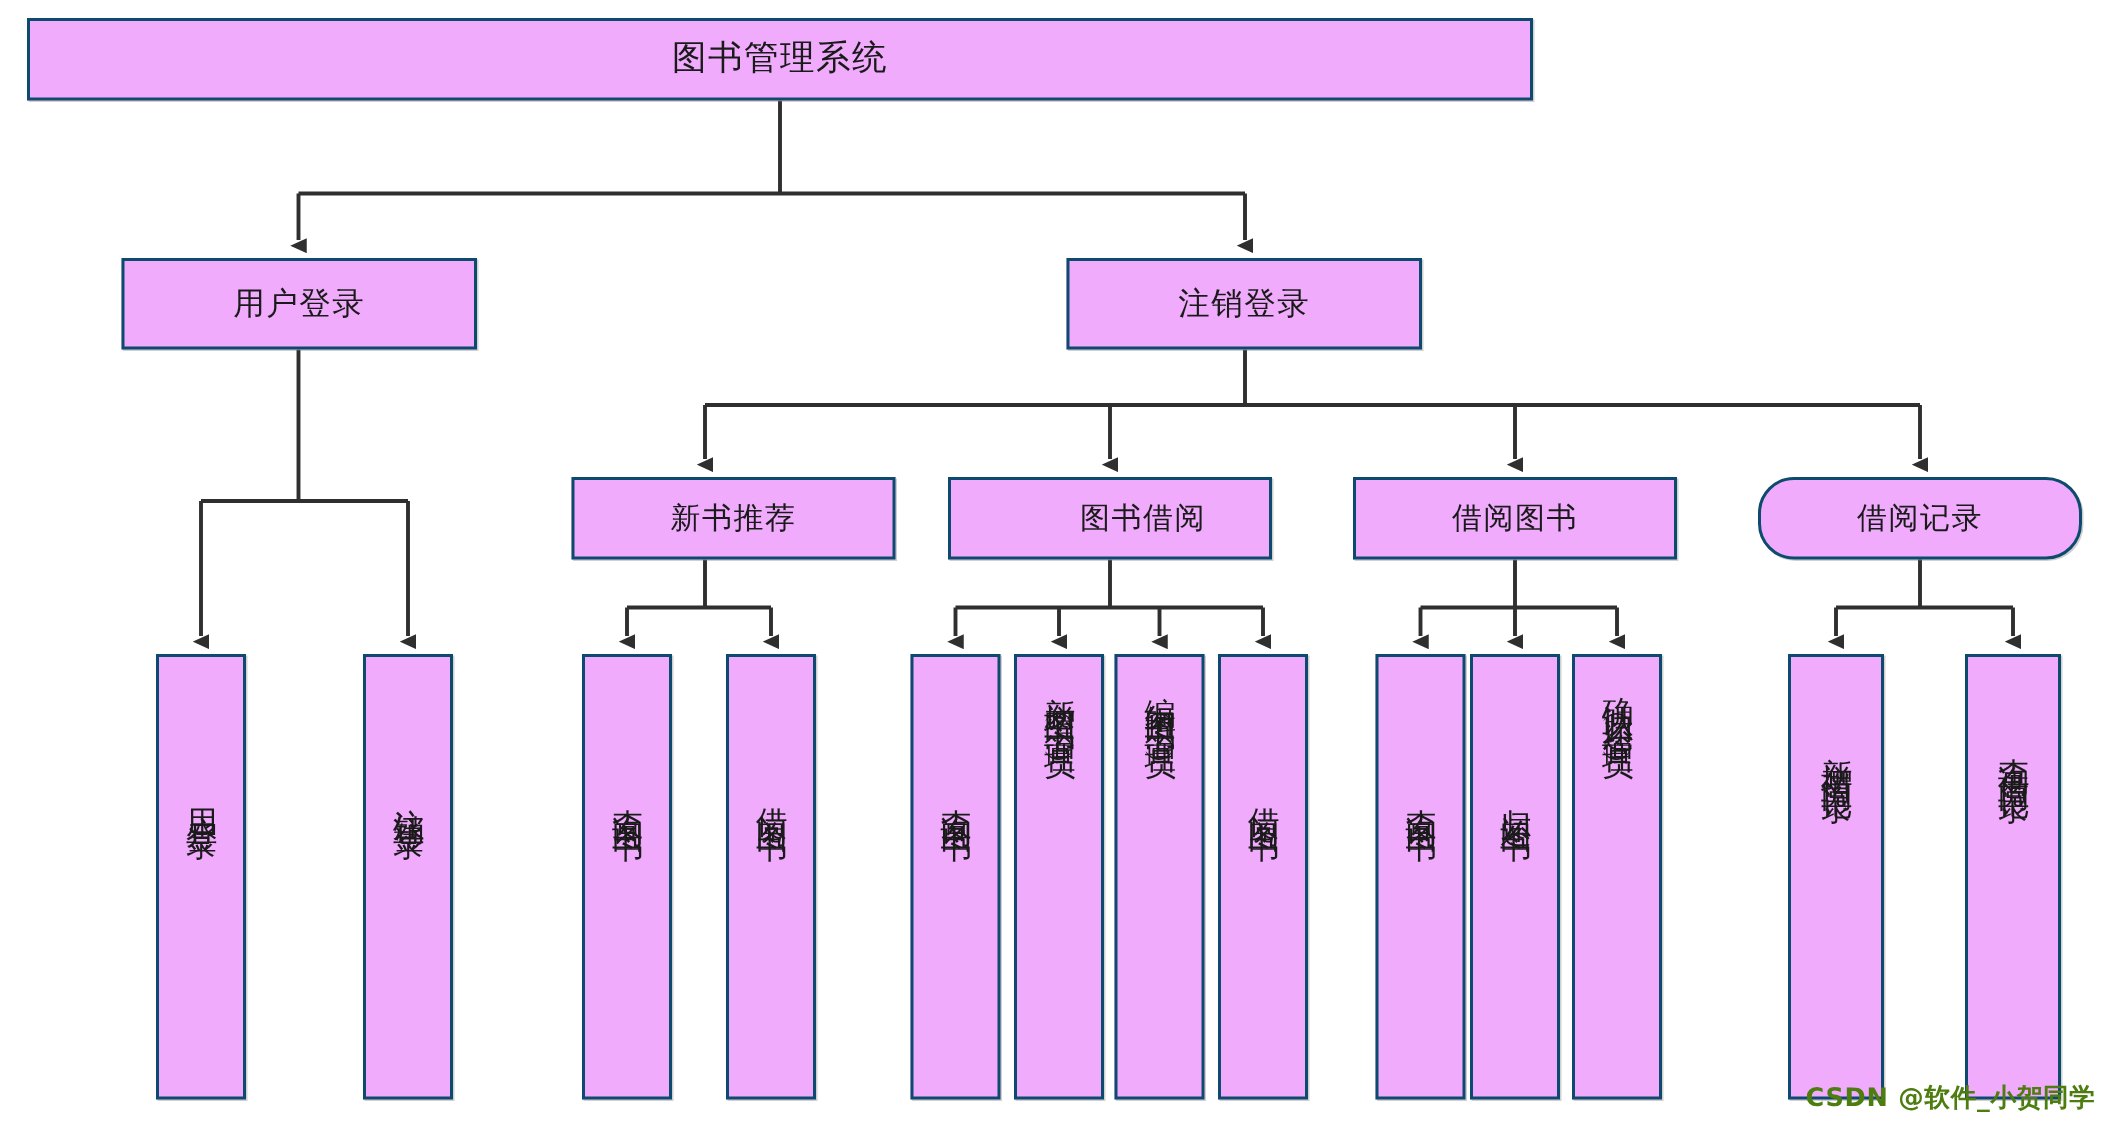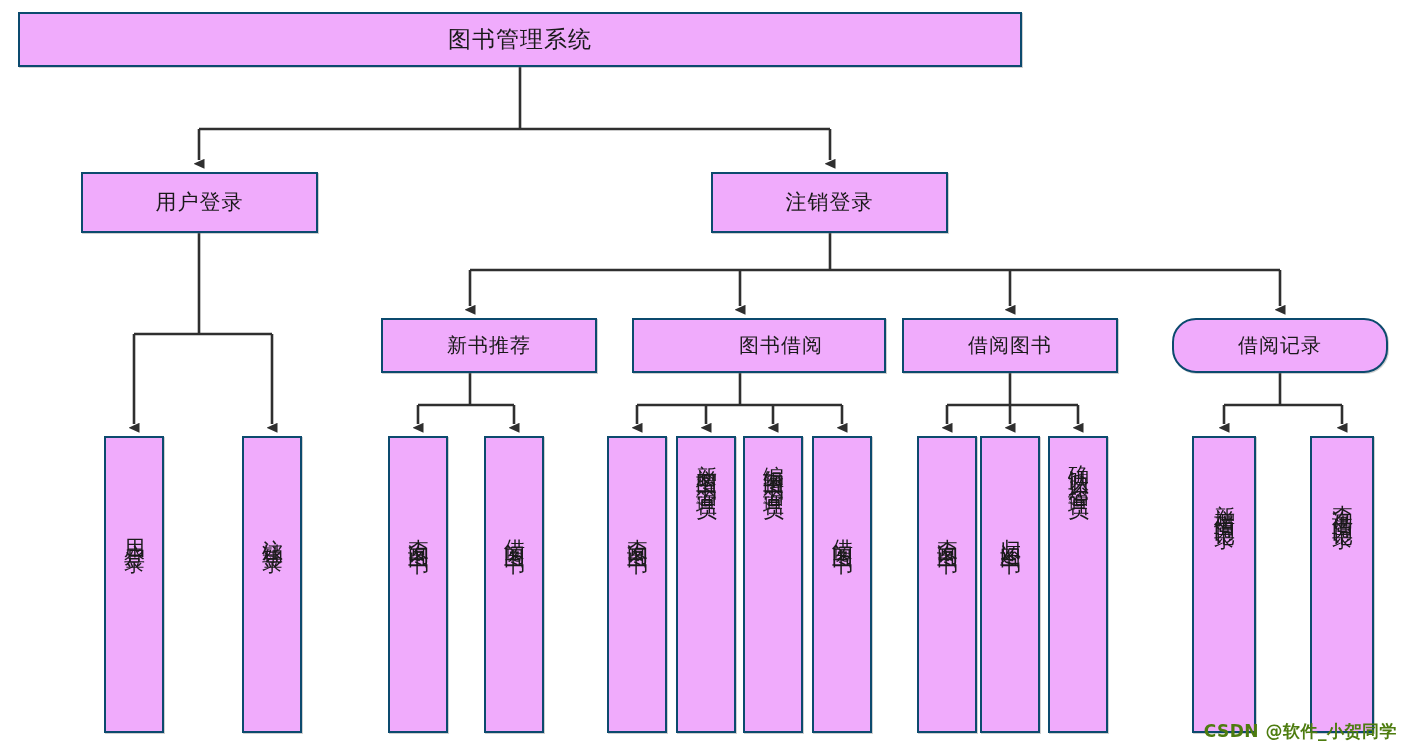--- a/index.html
+++ b/index.html
@@ -150,21 +150,21 @@
   <div class="node node-l1" style="left: 81px; top: 172px; width: 237px; height: 61px;">
     <span class="node-label">用户登录</span>
   </div>
   <div class="node node-l1" style="left: 711px; top: 172px; width: 237px; height: 61px;">
     <span class="node-label">注销登录</span>
   </div>
 
   <div class="node node-l2" style="left: 381px; top: 318px; width: 216px; height: 55px;">
     <span class="node-label">新书推荐</span>
   </div>
-  <div class="node node-l2" style="left: 632px; top: 318px; width: 254px; height: 55px; padding-left: 44px;">
+  <div class="node node-l2" style="left: 632px; top: 318px; width: 216px; height: 55px; padding-left: 44px;">
     <span class="node-label">图书借阅</span>
   </div>
   <div class="node node-l2" style="left: 902px; top: 318px; width: 216px; height: 55px;">
     <span class="node-label">借阅图书</span>
   </div>
   <div class="node node-l2" style="left: 1172px; top: 318px; width: 216px; height: 55px; border-radius: 24px;">
     <span class="node-label">借阅记录</span>
   </div>
 
   <div class="node node-leaf leaf-pad-short" style="left: 104px; top: 436px; width: 60px; height: 297px;">

